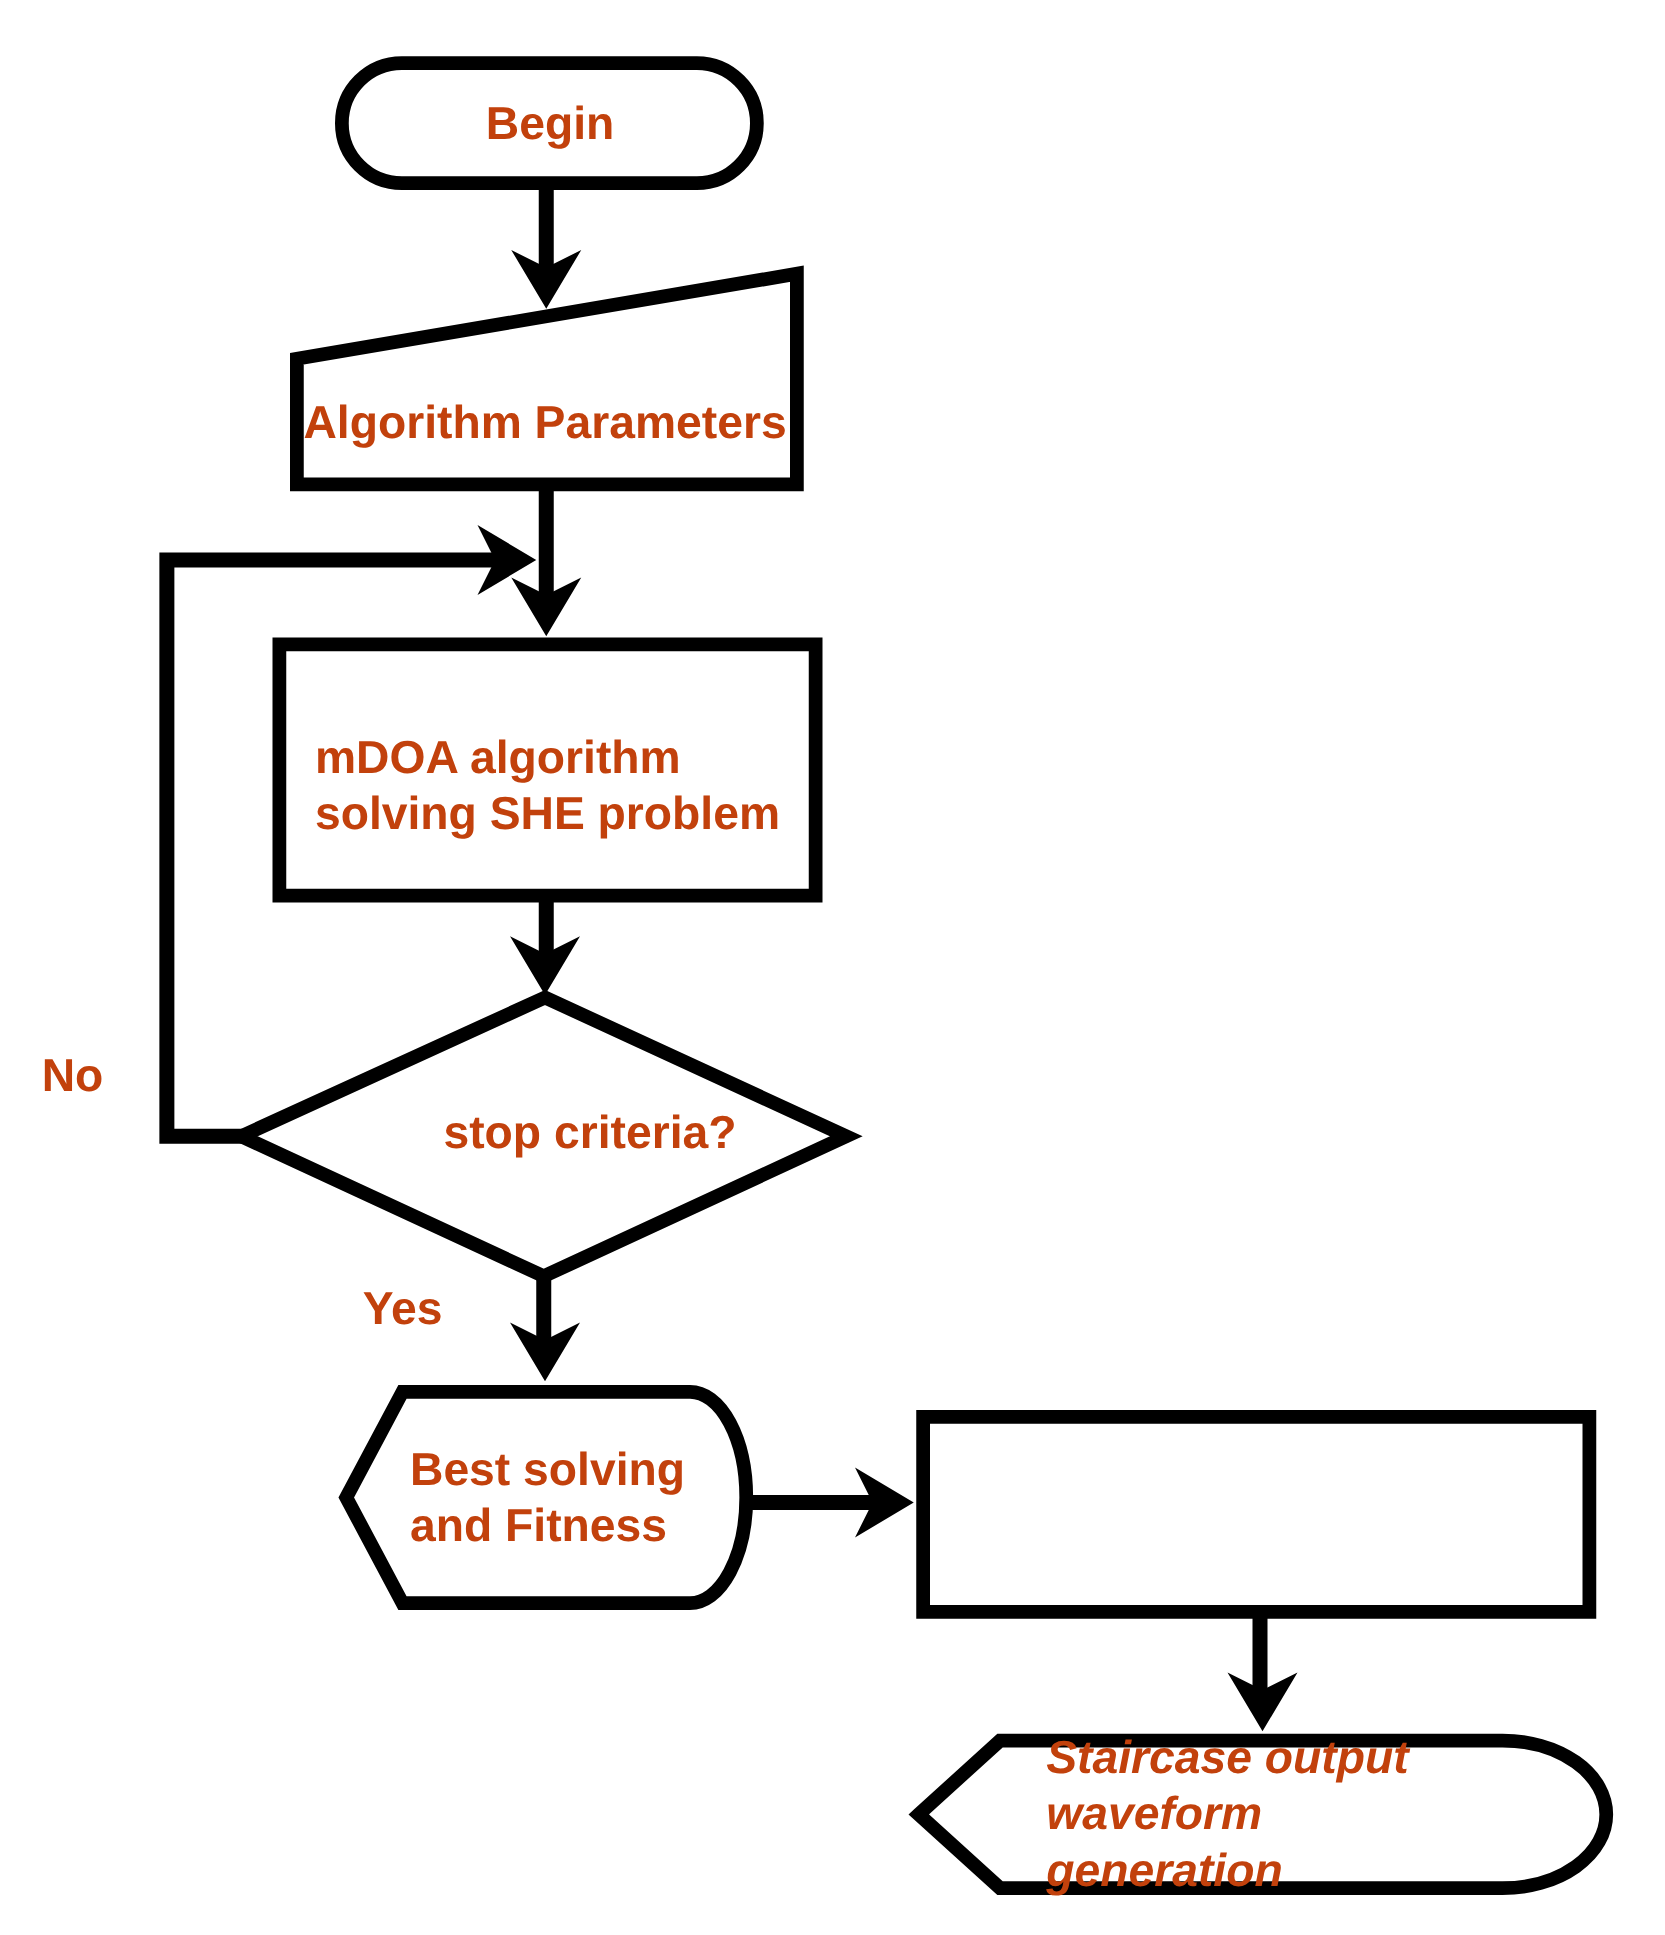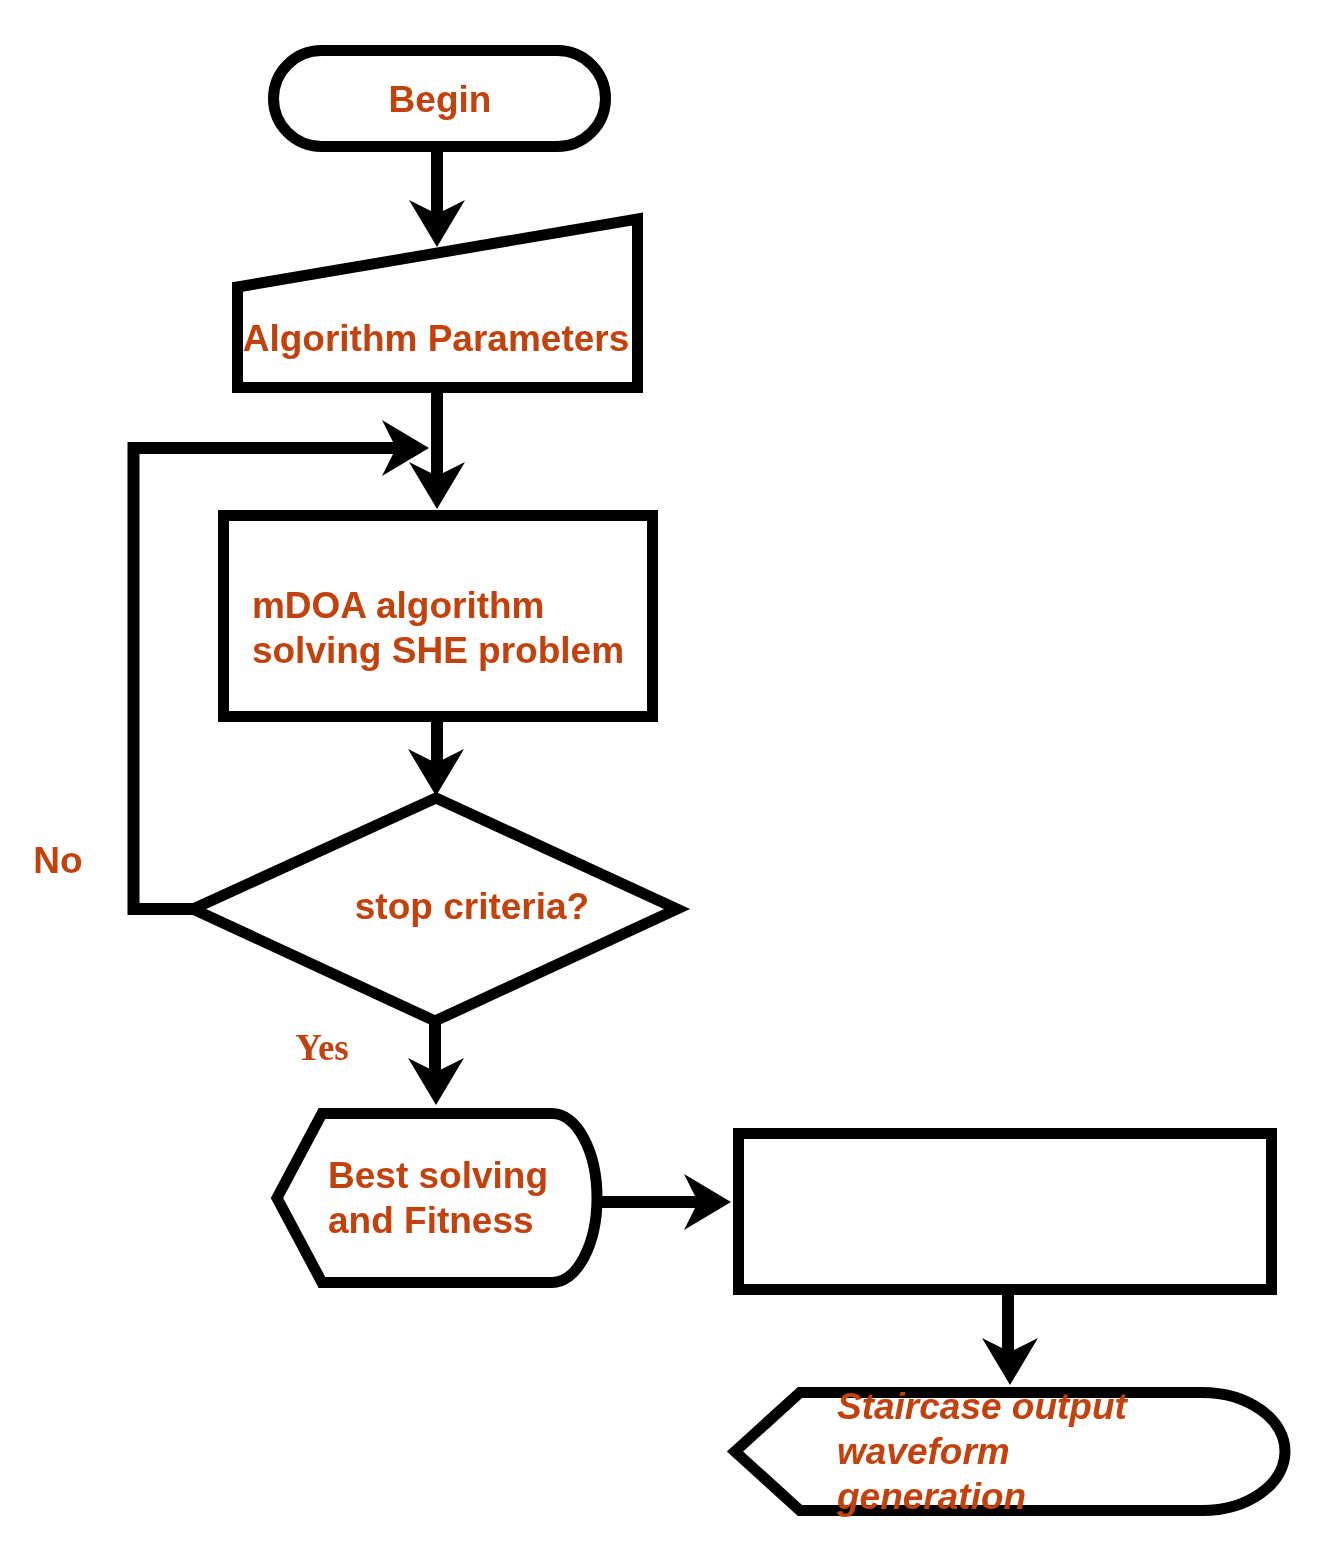--- a/index.html
+++ b/index.html
@@ -38,21 +38,21 @@
     line-height: 45px;
     color: #c2410c;
     text-align: left;
     white-space: pre-line;
   }
   #lbl-begin     { left: 440px;  top: 99px;  }
   #lbl-params    { left: 436px;  top: 338px; }
   #lbl-mdoa      { left: 438px;  top: 616px; margin-top: 12px; }
   #lbl-stop      { left: 436px;  top: 906px; margin-left: 36px; }
   #lbl-no        { left: 58px;   top: 860px; }
-  #lbl-yes       { left: 322px;  top: 1047px; font-family: Liberation Serif, serif;}
+  #lbl-yes       { left: 322px;  top: 1047px;}
   #lbl-best      { left: 438px;  top: 1198px;}
   #lbl-simulink  { left: 1003px; top: 1212px;}
   #lbl-staircase { left: 1002px; top: 1451px; font-style: italic;}
 </style>
 </head>
 <body>
 
 <div id="stage">
 
   <svg id="flow-svg" viewBox="0 0 1332 1548" xmlns="http://www.w3.org/2000/svg">

